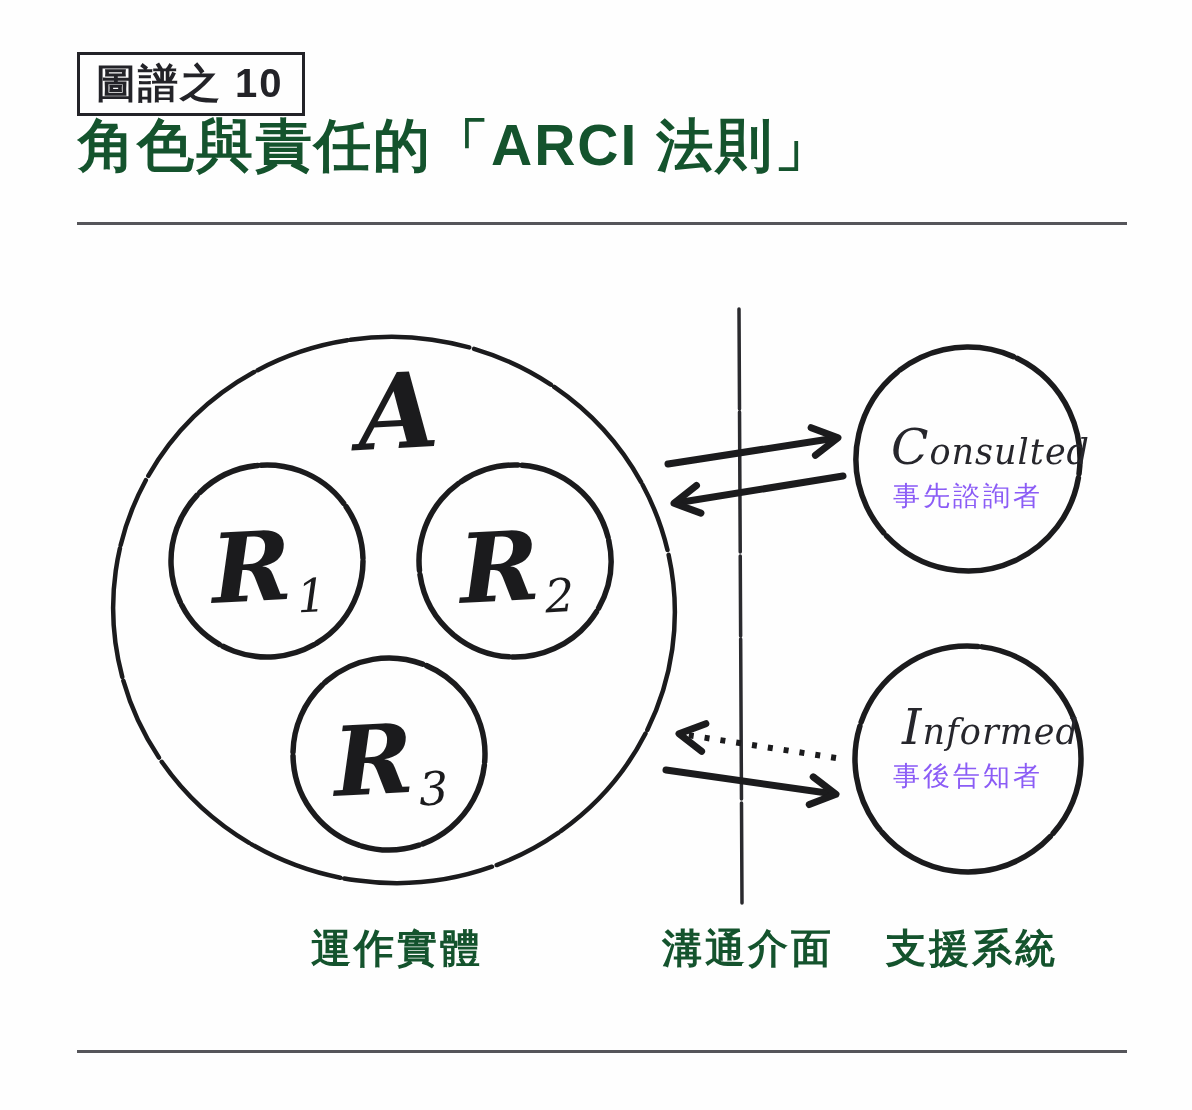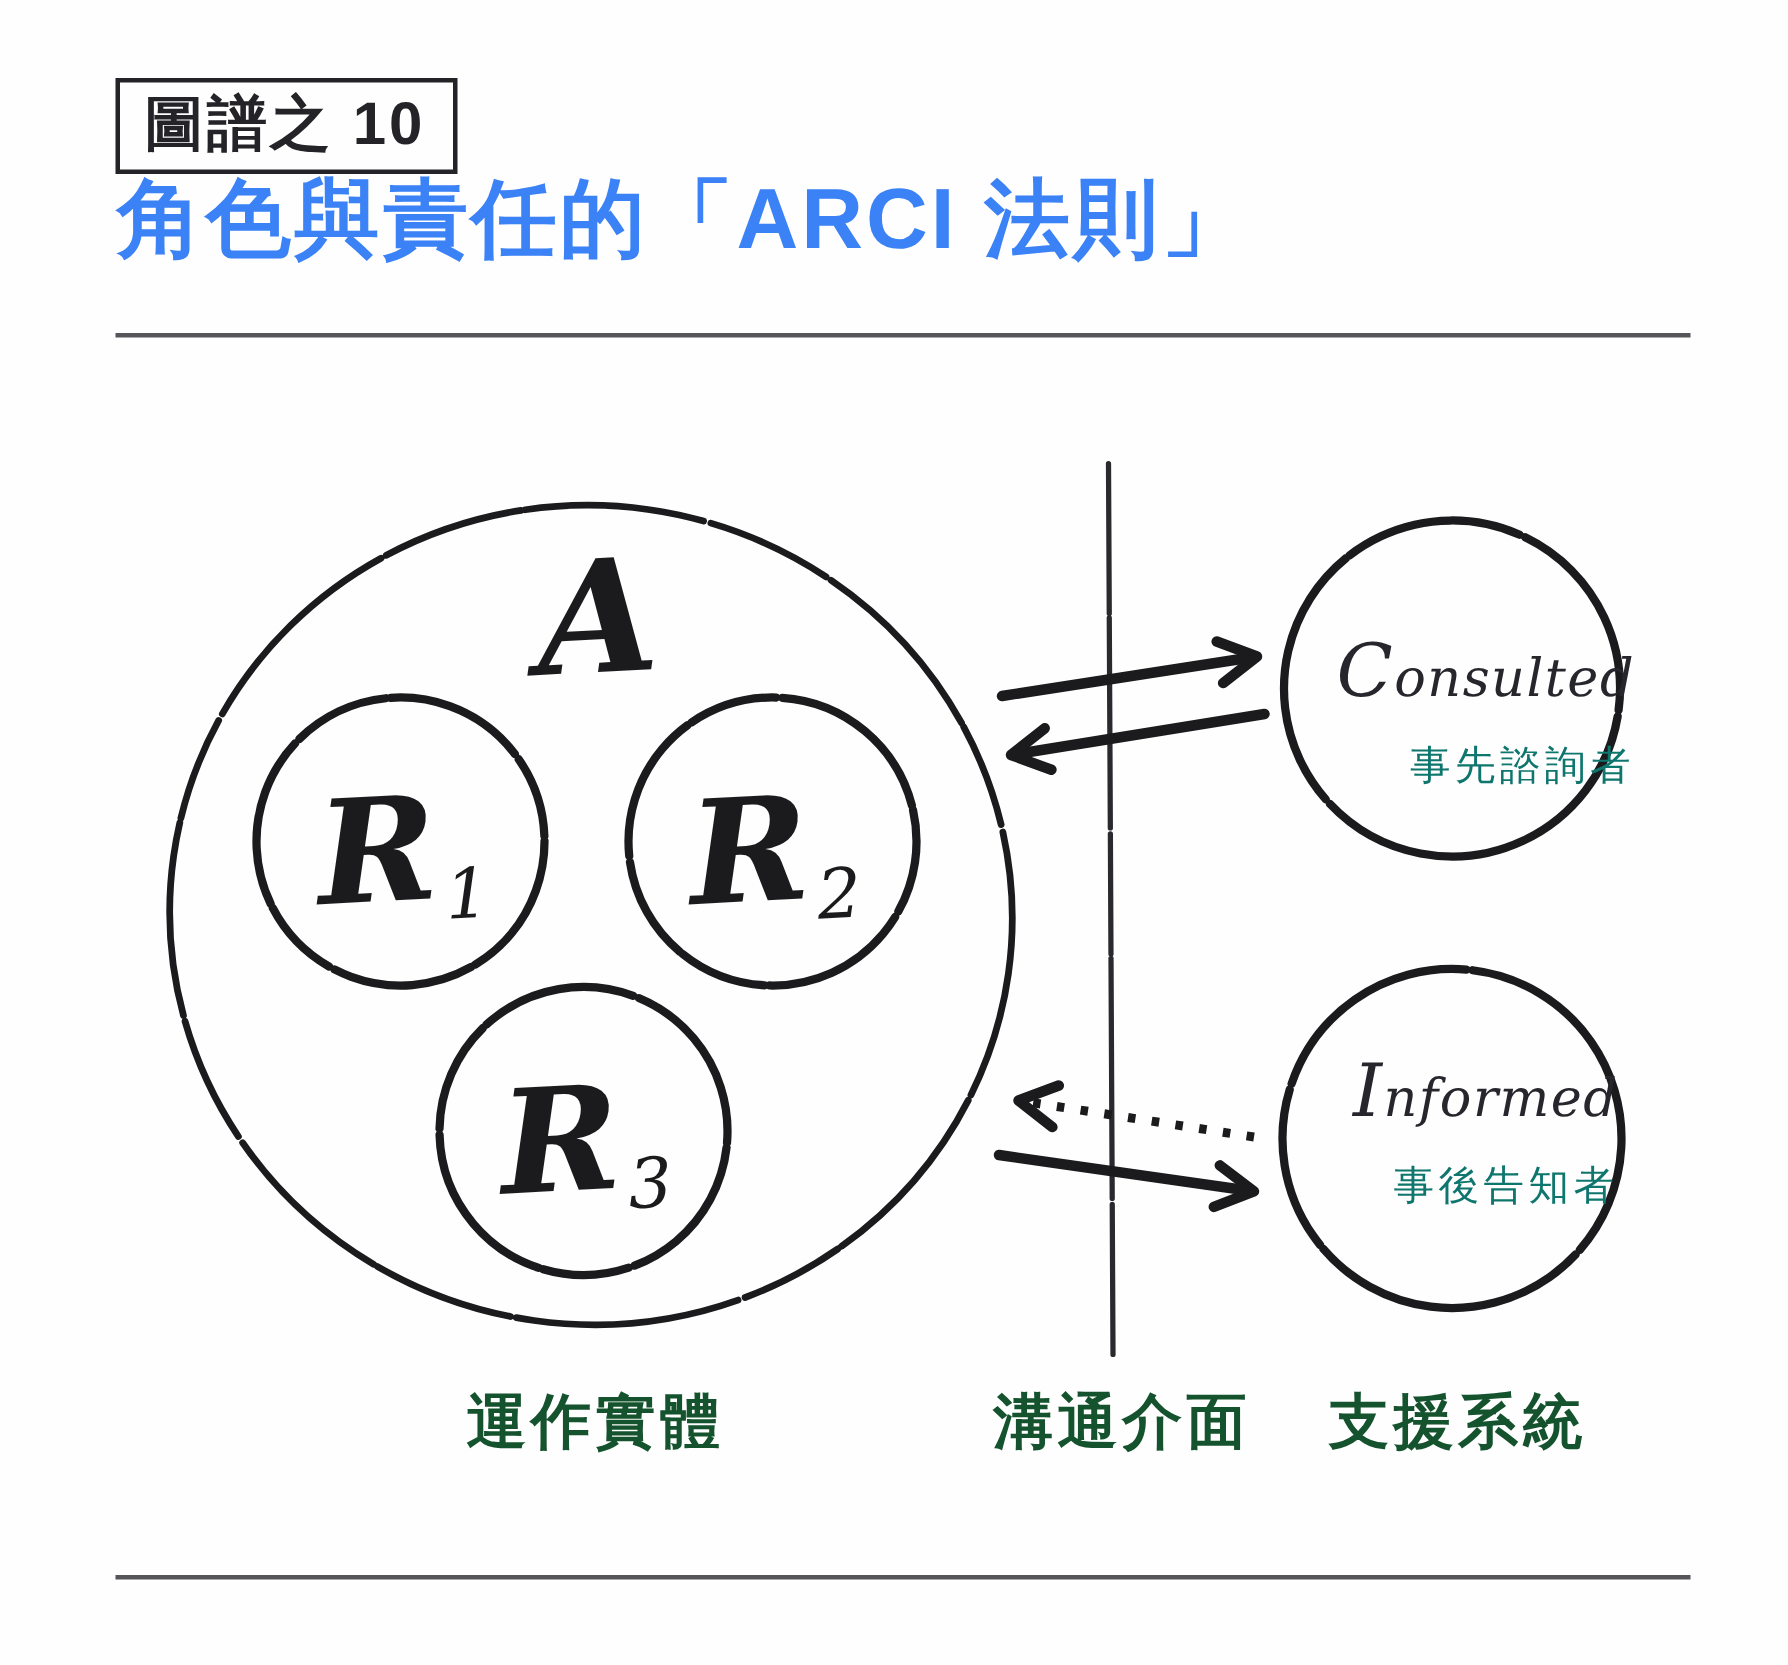--- a/index.html
+++ b/index.html
@@ -23,21 +23,21 @@
     letter-spacing: 2px;
     color: #232328;
     line-height: 1.1;
   }
   .figure-title {
     position: absolute;
     left: 78px; top: 108px;
     font-size: 57px;
     font-weight: 900;
     letter-spacing: 2px;
-    color: #3b82f6;
+    color: #14532d;
     white-space: nowrap;
   }
   .rule {
     position: absolute;
     left: 77px;
     width: 1050px;
     height: 3px;
     background: #55555a;
   }
   .rule-top { top: 222px; }
@@ -82,26 +82,25 @@
     font-family: "DejaVu Serif", serif;
     font-style: italic;
     font-size: 35px;
     letter-spacing: 1px;
     line-height: 1.15;
     white-space: nowrap;
     margin-left: 45px;
   }
   .role-en::first-letter { font-size: 1.4em; }
   .role-zh {
-    margin-top: 16px;
+    margin-top: 2px;
     font-size: 27px;
     letter-spacing: 3px;
-    color: #0f766e;
+    color: #8b5cf6;
     white-space: nowrap;
-    text-align: right;
   }
 
   
   .zone-label {
     position: absolute;
     transform: translate(-50%, -50%);
     font-size: 40px;
     font-weight: 600;
     letter-spacing: 3px;
     color: #14532d;

